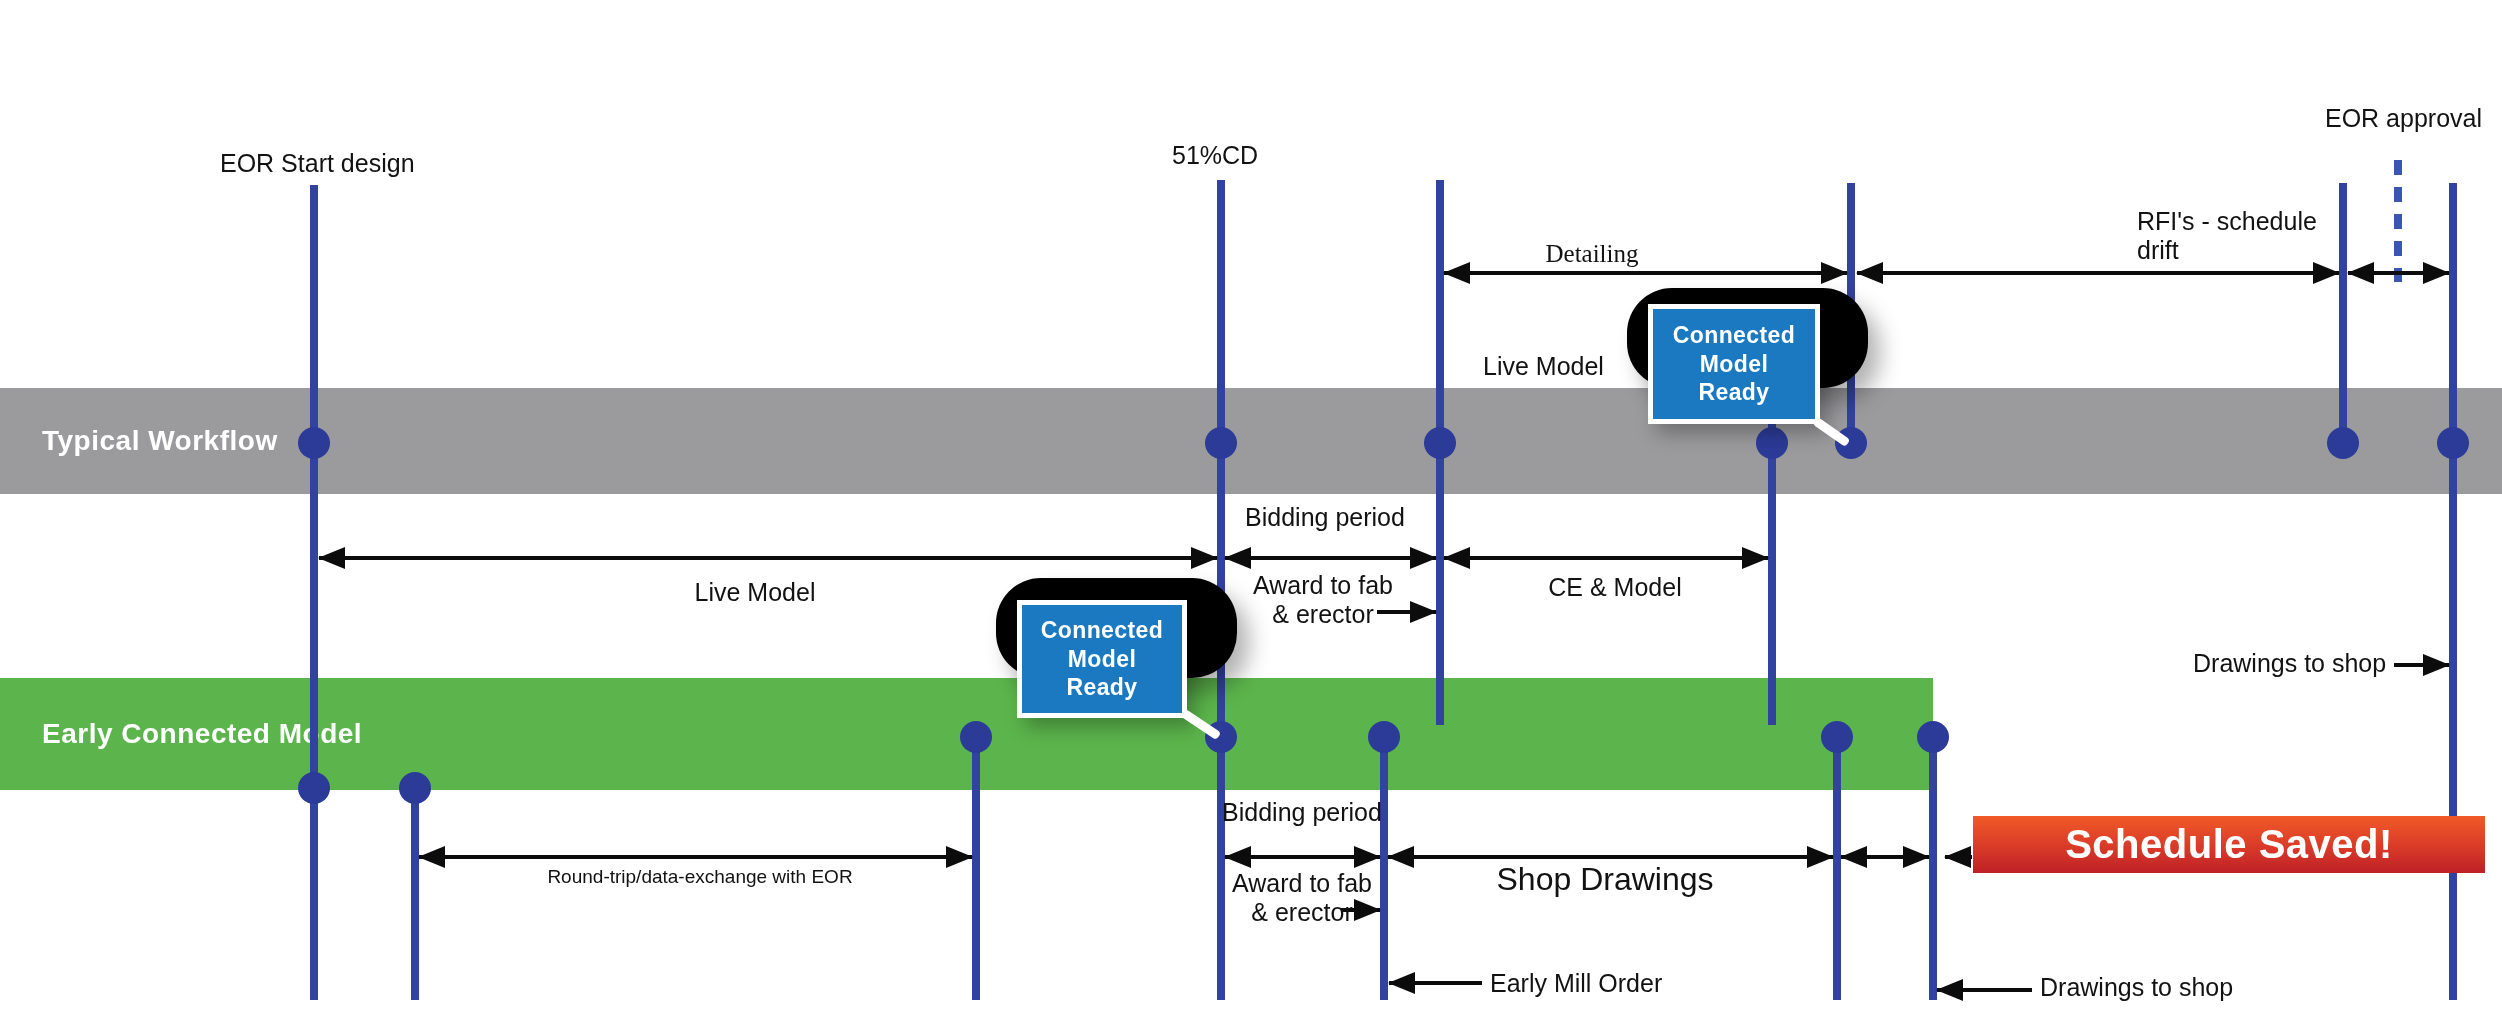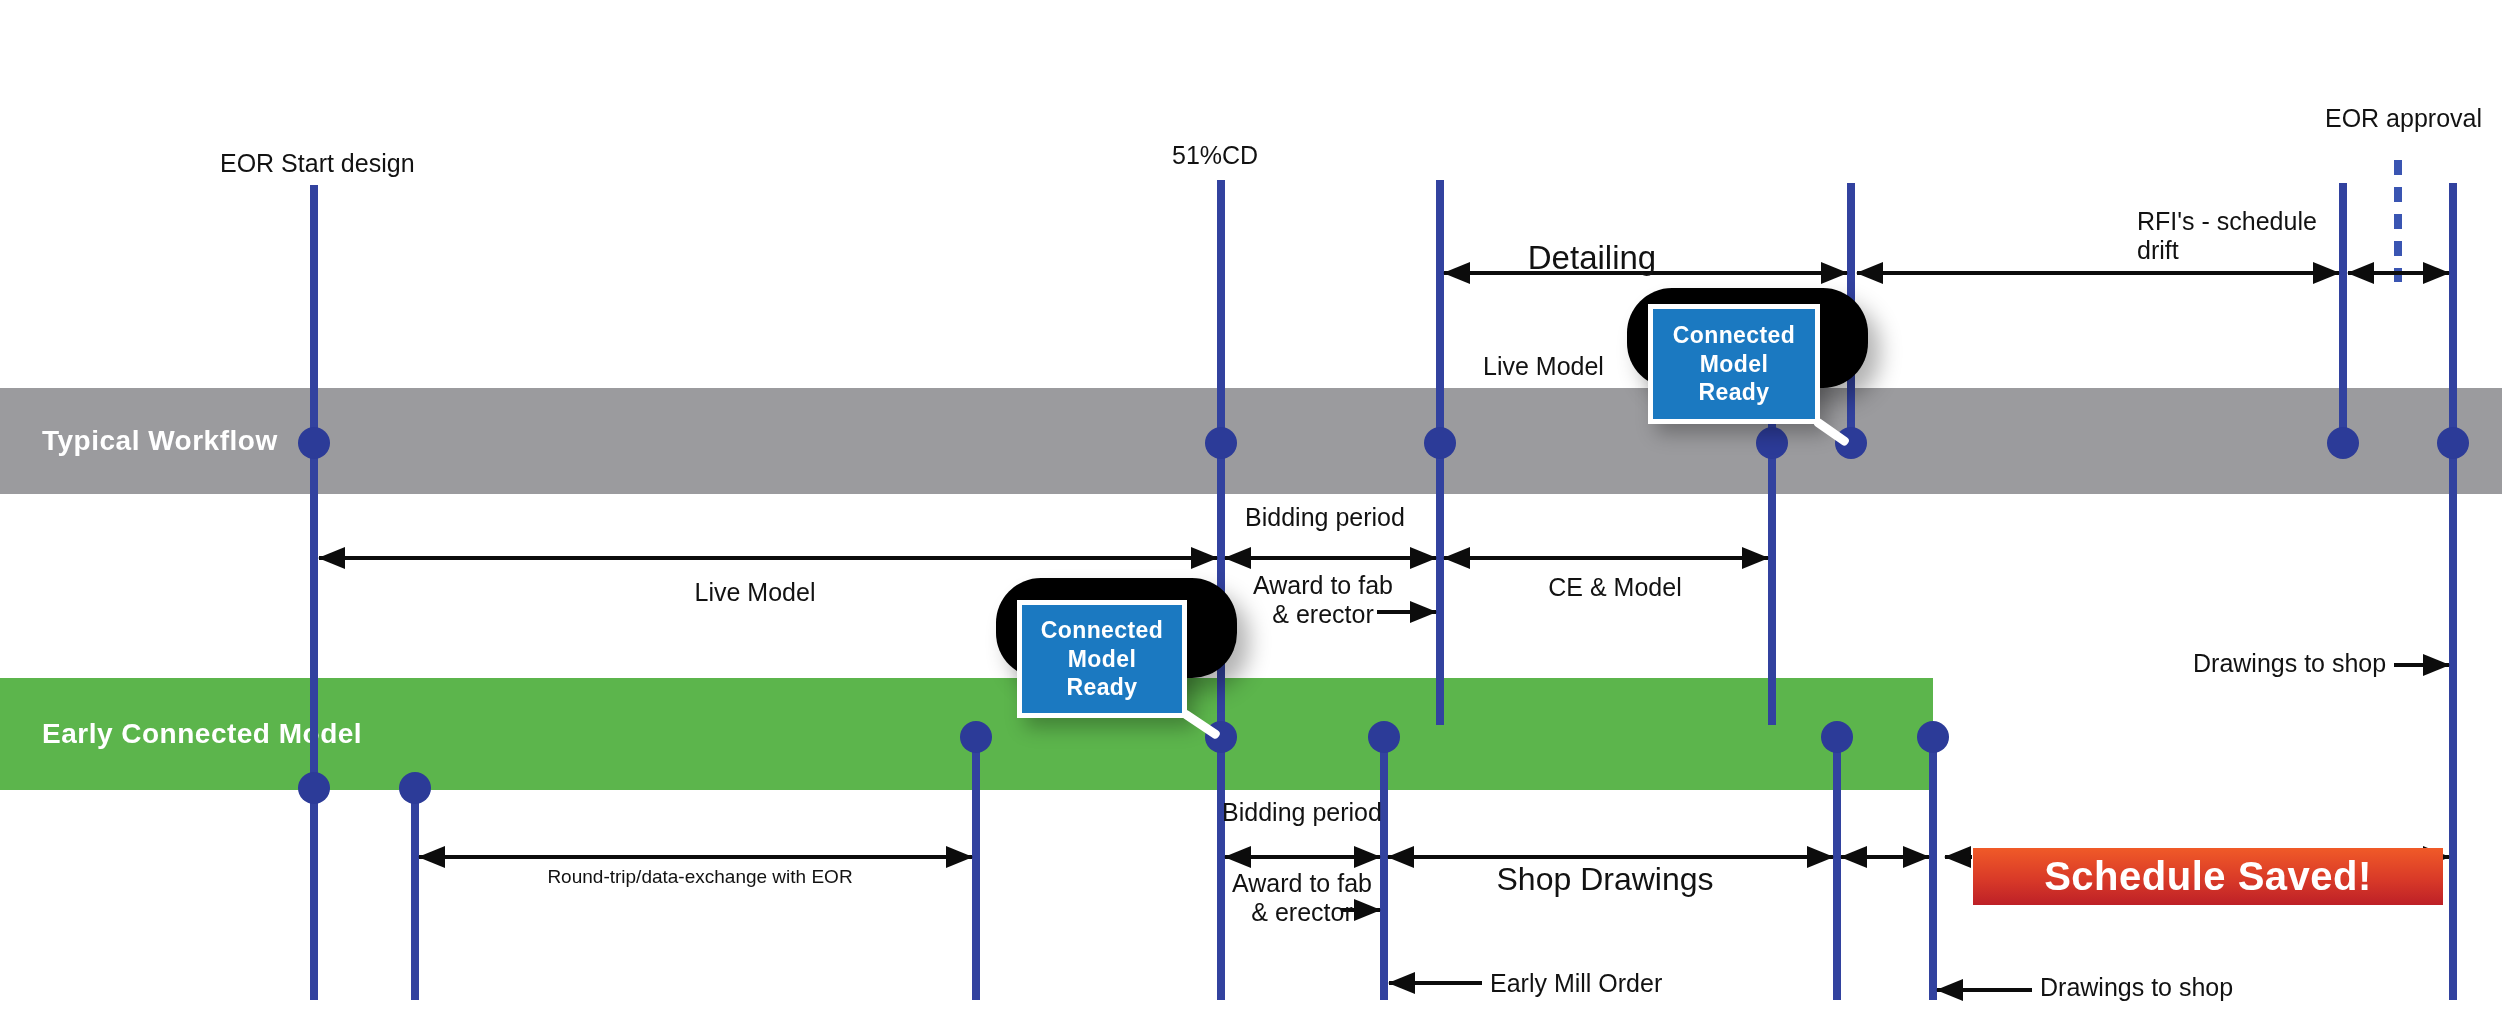--- a/index.html
+++ b/index.html
@@ -116,31 +116,31 @@
     <div class="abs" style="position: absolute; left: 1354px; top: 899px; width: 0px; height: 0px; border-top: 11px solid transparent; border-bottom: 11px solid transparent; border-left: 27px solid rgb(12, 12, 12); z-index: 7;"></div>
     <div class="abs" style="position: absolute; left: 1389px; top: 981px; width: 93px; height: 4px; background: rgb(12, 12, 12); z-index: 7;"></div>
     <div class="abs" style="position: absolute; left: 1388px; top: 972px; width: 0px; height: 0px; border-top: 11px solid transparent; border-bottom: 11px solid transparent; border-right: 27px solid rgb(12, 12, 12); z-index: 7;"></div>
     <div class="abs" style="position: absolute; left: 1937px; top: 988px; width: 95px; height: 4px; background: rgb(12, 12, 12); z-index: 7;"></div>
     <div class="abs" style="position: absolute; left: 1936px; top: 979px; width: 0px; height: 0px; border-top: 11px solid transparent; border-bottom: 11px solid transparent; border-right: 27px solid rgb(12, 12, 12); z-index: 7;"></div>
     <div class="abs" style="position: absolute; left: 2394px; top: 663px; width: 55px; height: 4px; background: rgb(12, 12, 12); z-index: 7;"></div>
     <div class="abs" style="position: absolute; left: 2423px; top: 654px; width: 0px; height: 0px; border-top: 11px solid transparent; border-bottom: 11px solid transparent; border-left: 27px solid rgb(12, 12, 12); z-index: 7;"></div>
     <div class="abs lbl" style="position: absolute; top: 149px; font-size: 25px; color: rgb(18, 18, 18); z-index: 8; left: 220px;">EOR Start design</div>
     <div class="abs lbl" style="position: absolute; top: 141px; font-size: 25px; color: rgb(18, 18, 18); z-index: 8; left: 1172px;">51%CD</div>
     <div class="abs lbl" style="position: absolute; top: 104px; font-size: 25px; color: rgb(18, 18, 18); z-index: 8; left: 2325px;">EOR approval</div>
-    <div class="abs lbl" style="position: absolute; top: 239px; font-size: 33px; color: rgb(18, 18, 18); z-index: 8; left: 1592px; transform: translateX(-50%); text-align: center;">Detailing</div>
+    <div class="abs lbl" style="position: absolute; top: 239px; font-size: 25px; color: rgb(18, 18, 18); z-index: 8; left: 1592px; transform: translateX(-50%); text-align: center; font-family: Liberation Serif, serif;">Detailing</div>
     <div class="abs lbl" style="position: absolute; top: 207px; font-size: 25px; color: rgb(18, 18, 18); z-index: 8; left: 2137px;">RFI's - schedule
 drift</div>
     <div class="abs lbl" style="position: absolute; top: 352px; font-size: 25px; color: rgb(18, 18, 18); z-index: 8; left: 1483px;">Live Model</div>
     <div class="abs lbl" style="position: absolute; top: 503px; font-size: 25px; color: rgb(18, 18, 18); z-index: 8; left: 1325px; transform: translateX(-50%); text-align: center;">Bidding period</div>
     <div class="abs lbl" style="position: absolute; top: 571px; font-size: 25px; color: rgb(18, 18, 18); z-index: 8; left: 1323px; transform: translateX(-50%); text-align: center;">Award to fab
 &amp; erector</div>
     <div class="abs lbl" style="position: absolute; top: 573px; font-size: 25px; color: rgb(18, 18, 18); z-index: 8; left: 1615px; transform: translateX(-50%); text-align: center;">CE &amp; Model</div>
     <div class="abs lbl" style="position: absolute; top: 578px; font-size: 25px; color: rgb(18, 18, 18); z-index: 8; left: 755px; transform: translateX(-50%); text-align: center;">Live Model</div>
     <div class="abs lbl" style="position: absolute; top: 798px; font-size: 25px; color: rgb(18, 18, 18); z-index: 8; left: 1302px; transform: translateX(-50%); text-align: center;">Bidding period</div>
     <div class="abs lbl" style="position: absolute; top: 869px; font-size: 25px; color: rgb(18, 18, 18); z-index: 8; left: 1302px; transform: translateX(-50%); text-align: center;">Award to fab
 &amp; erector</div>
     <div class="abs lbl" style="position: absolute; top: 861px; font-size: 32px; color: rgb(18, 18, 18); z-index: 8; left: 1605px; transform: translateX(-50%); text-align: center;">Shop Drawings</div>
     <div class="abs lbl" style="position: absolute; top: 866px; font-size: 19px; color: rgb(18, 18, 18); z-index: 8; left: 700px; transform: translateX(-50%); text-align: center;">Round-trip/data-exchange with EOR</div>
     <div class="abs lbl" style="position: absolute; top: 969px; font-size: 25px; color: rgb(18, 18, 18); z-index: 8; left: 1490px;">Early Mill Order</div>
     <div class="abs lbl" style="position: absolute; top: 649px; font-size: 25px; color: rgb(18, 18, 18); z-index: 8; left: 2193px;">Drawings to shop</div>
     <div class="abs lbl" style="position: absolute; top: 973px; font-size: 25px; color: rgb(18, 18, 18); z-index: 8; left: 2040px;">Drawings to shop</div>
-    <div class="schedule" style="position: absolute; left: 1973px; top: 848px; width: 470px; height: 57px; background: linear-gradient(rgb(240, 90, 40) 0%, rgb(217, 58, 40) 55%, rgb(189, 32, 39) 100%); z-index: 8;">Schedule Saved!</div>
+    <div class="schedule" style="position: absolute; left: 1973px; top: 816px; width: 512px; height: 57px; background: linear-gradient(rgb(240, 90, 40) 0%, rgb(217, 58, 40) 55%, rgb(189, 32, 39) 100%); z-index: 8;">Schedule Saved!</div>
   </div>
 
 </body></html>

